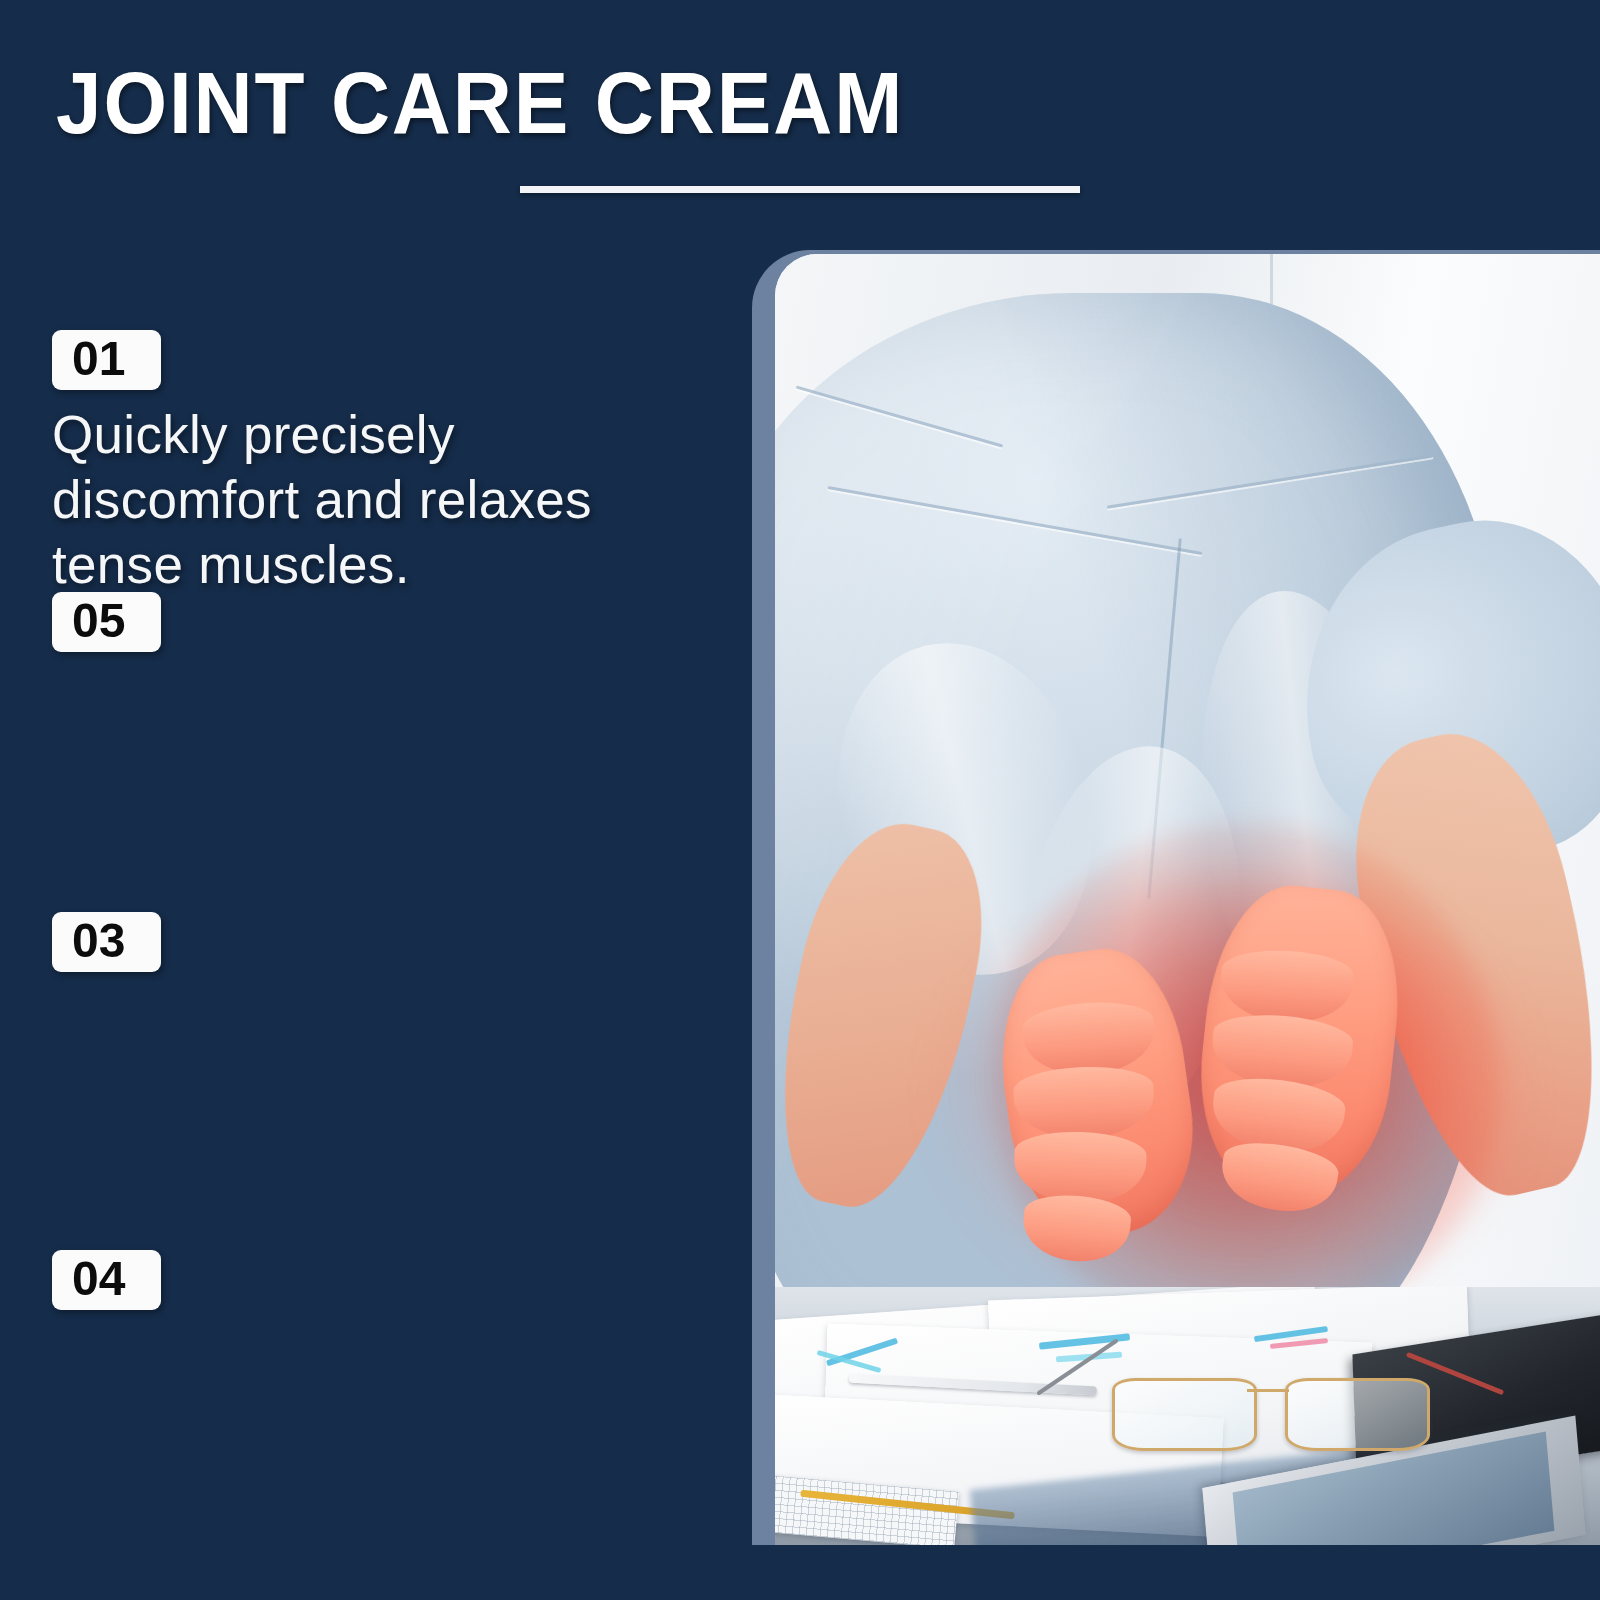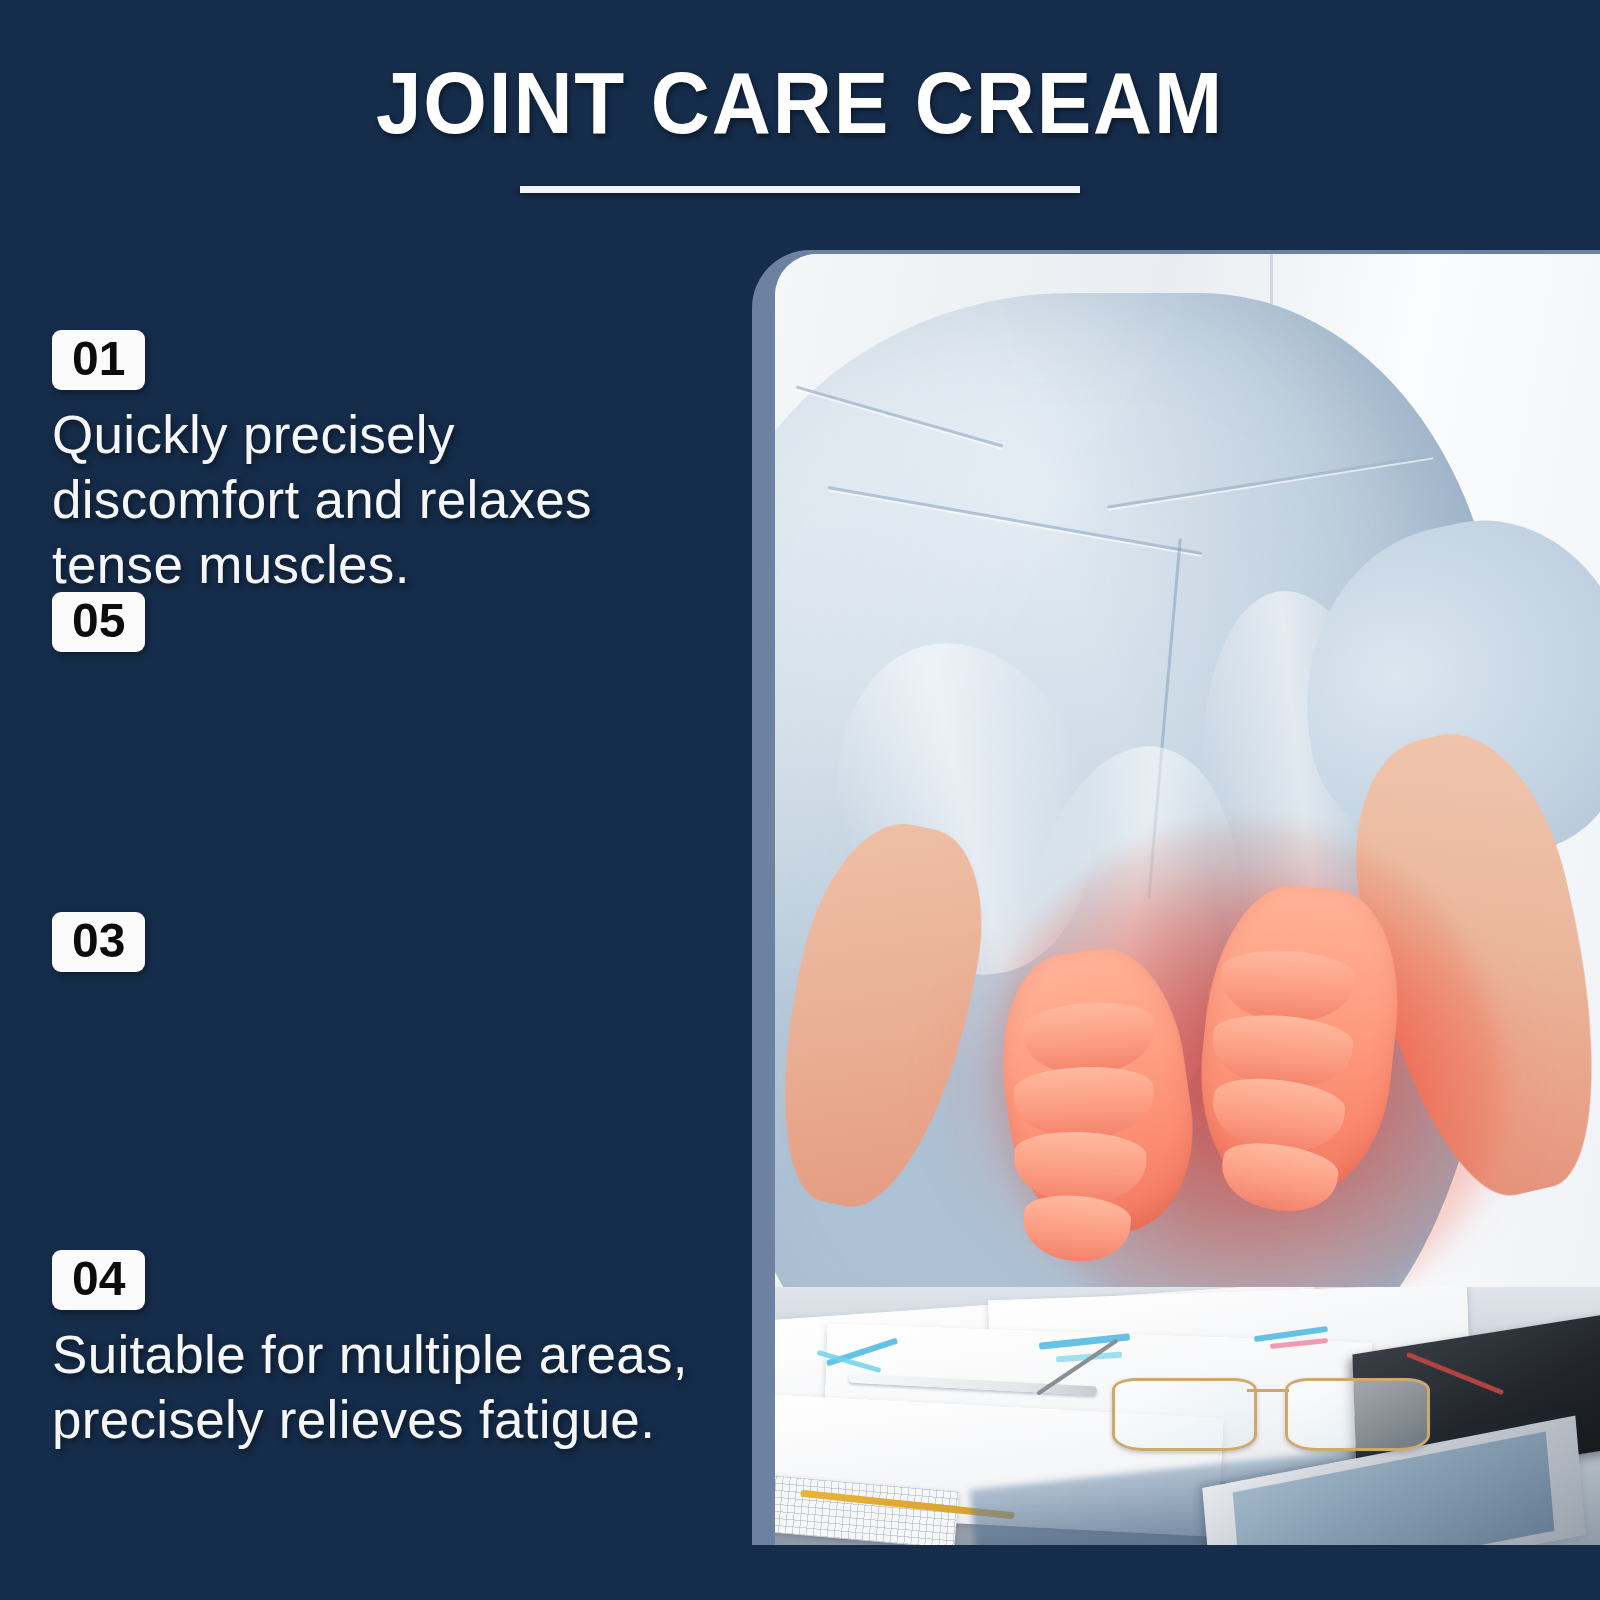--- a/index.html
+++ b/index.html
@@ -17,21 +17,20 @@
     background: #152c4a;
     overflow: hidden;
   }
 
   
   .header {
     position: absolute;
     left: 0;
     top: 56px;
     width: 1600px;
-    text-align: center;
   }
   .title {
     font-family: "Liberation Sans Narrow", "Liberation Sans", sans-serif;
     font-size: 88px;
     font-weight: bold;
     color: #ffffff;
     letter-spacing: 2px;
     line-height: 1.06;
     transform: scaleX(0.93);
     text-shadow: 2px 3px 5px rgba(0,0,0,0.45);
@@ -60,21 +59,21 @@
   .f1 { top: 0px; }
   .f2 { top: 262px; }
   .f3 { top: 582px; }
   .f4 { top: 920px; }
 
   .badge {
     display: inline-block;
     background: #fbfbfb;
     color: #0c0c0c;
     border-radius: 9px;
-    padding: 4px 20px 6px 20px;
+    padding: 4px 36px 6px 20px;
     font-family: "Liberation Sans Narrow", "Liberation Sans", sans-serif;
     font-size: 48px;
     font-weight: bold;
     line-height: 1.04;
     letter-spacing: 0px;
     box-shadow: 2px 3px 6px rgba(0,0,0,0.35);
   }
   .feature-text {
     margin-top: 12px;
     color: #f4f6f8;
@@ -421,21 +420,20 @@
     <div class="feature f2">
       <div class="badge">05</div>
     </div>
 
     <div class="feature f3">
       <div class="badge">03</div>
     </div>
 
     <div class="feature f4">
       <div class="badge">04</div>
-      <div class="feature-text">Suitable for multiple areas, precisely relieves fatigue.</div>
     </div>
 
   </div>
 
   <div class="photo-panel">
     <div class="photo-inner">
 
       <div class="wall"></div>
       <div class="wall-edge"></div>
 

